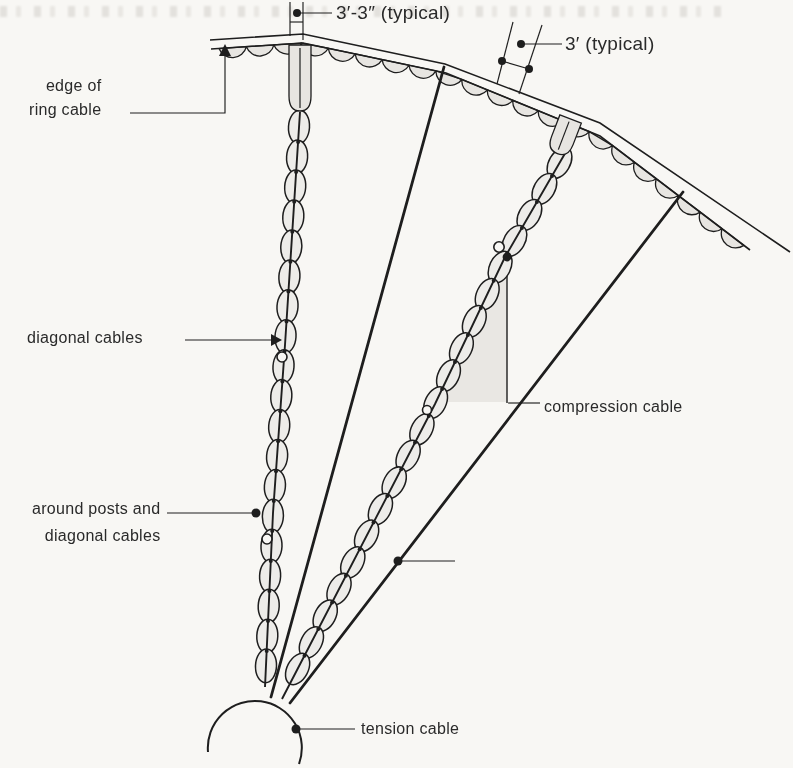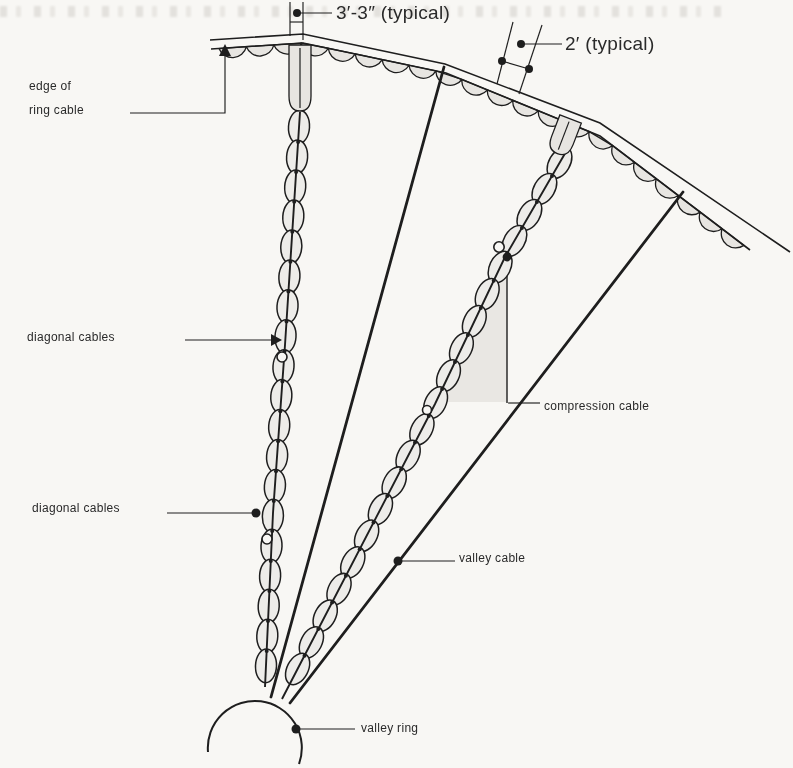--- a/index.html
+++ b/index.html
@@ -4,23 +4,24 @@
 <style>
   :root{
     --ink:#1e1e1e; --fill:#e7e5e1; --chainfill:#edece9; --paper:#f8f7f4; --text:#2a2a2a;
   }
   html,body{margin:0;padding:0;background:#ddd;}
   .stage{
     position:relative; width:793px; height:768px; margin:0 auto;
     background:var(--paper); overflow:hidden;
     font-family:"Liberation Sans","DejaVu Sans",sans-serif;
     color:var(--text);
+    text-align:right;
   }
   .stage svg{position:absolute;left:0;top:0;}
-  .lbl{position:absolute; font-size:12px; line-height:25px; letter-spacing:.3px; white-space:nowrap;}
+  .lbl{position:absolute; font-size:16px; line-height:25px; letter-spacing:.3px; white-space:nowrap;}
   .lbl.dim{font-size:19px; line-height:22px;}
   .lbl .row{display:block;}
   .smudge{
     position:absolute; left:0; top:6px; width:730px; height:11px; opacity:.22;
     background:repeating-linear-gradient(90deg,#9a968f 0 7px,transparent 7px 16px,#b5b1a9 16px 21px,transparent 21px 34px);
     filter:blur(1px);
   }
   
   .ink{stroke:var(--ink); fill:none;}
   .thin{stroke-width:1.15;}
@@ -189,31 +190,31 @@
       <line x1="398" y1="561" x2="455" y2="561" class="ink thin"></line>
     </g>
 
     <g>
       <circle cx="296" cy="729" r="4.5" class="dotfill"></circle>
       <line x1="296" y1="729" x2="355" y2="729" class="ink thin"></line>
     </g>
   </svg>
 
   <div class="lbl dim" style="left:336px;top:2px">3′-3″ (typical)</div>
-  <div class="lbl dim" style="left:565px;top:33px">2′ (typical)</div>
+  <div class="lbl dim" style="left:565px;top:33px">3′ (typical)</div>
 
   <div class="lbl" style="left:29px;top:74px;line-height:24px">
     <span class="row">edge of</span>
     <span class="row">ring cable</span>
   </div>
 
   <div class="lbl" style="left:27px;top:325px">
     <span class="row">diagonal cables</span>
   </div>
 
   <div class="lbl" style="left:32px;top:495px;line-height:27px">
+    <span class="row">around posts and</span>
     <span class="row">diagonal cables</span>
   </div>
 
   <div class="lbl" style="left:544px;top:394px">compression cable</div>
-  <div class="lbl" style="left:459px;top:546px">valley cable</div>
-  <div class="lbl" style="left:361px;top:716px">valley ring</div>
+  <div class="lbl" style="left:361px;top:716px">tension cable</div>
 </div>
 
 </body></html>

